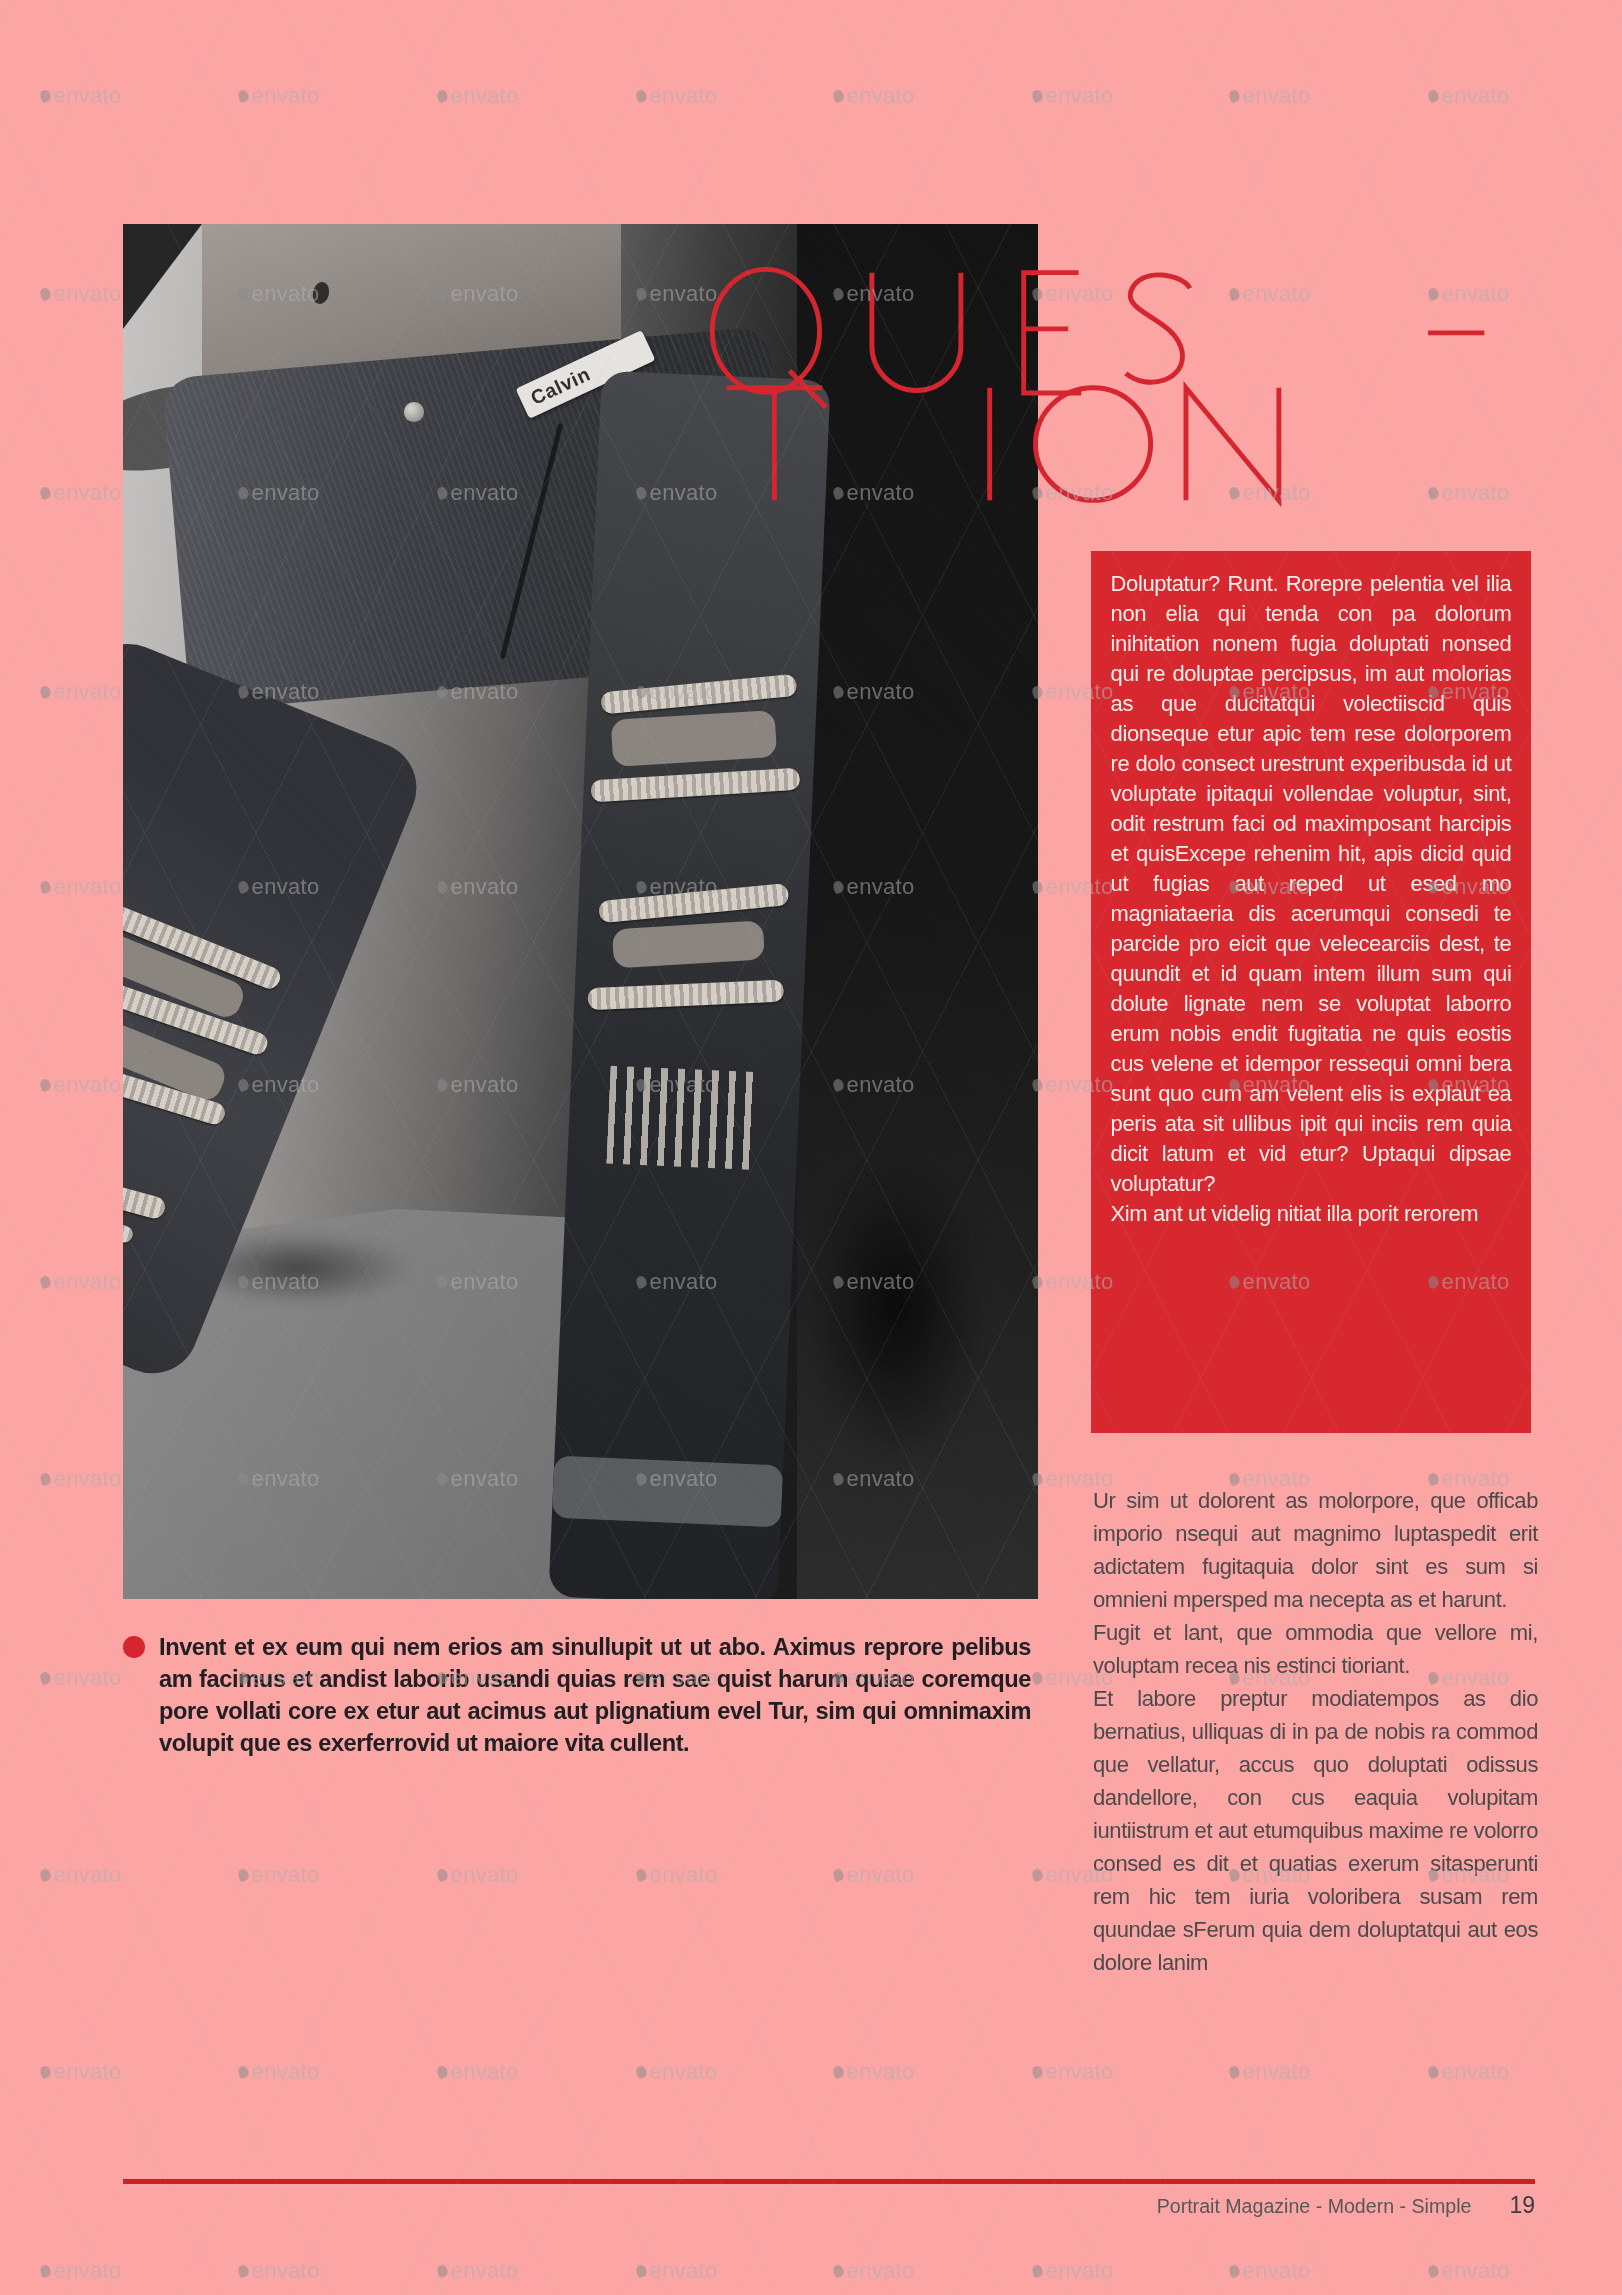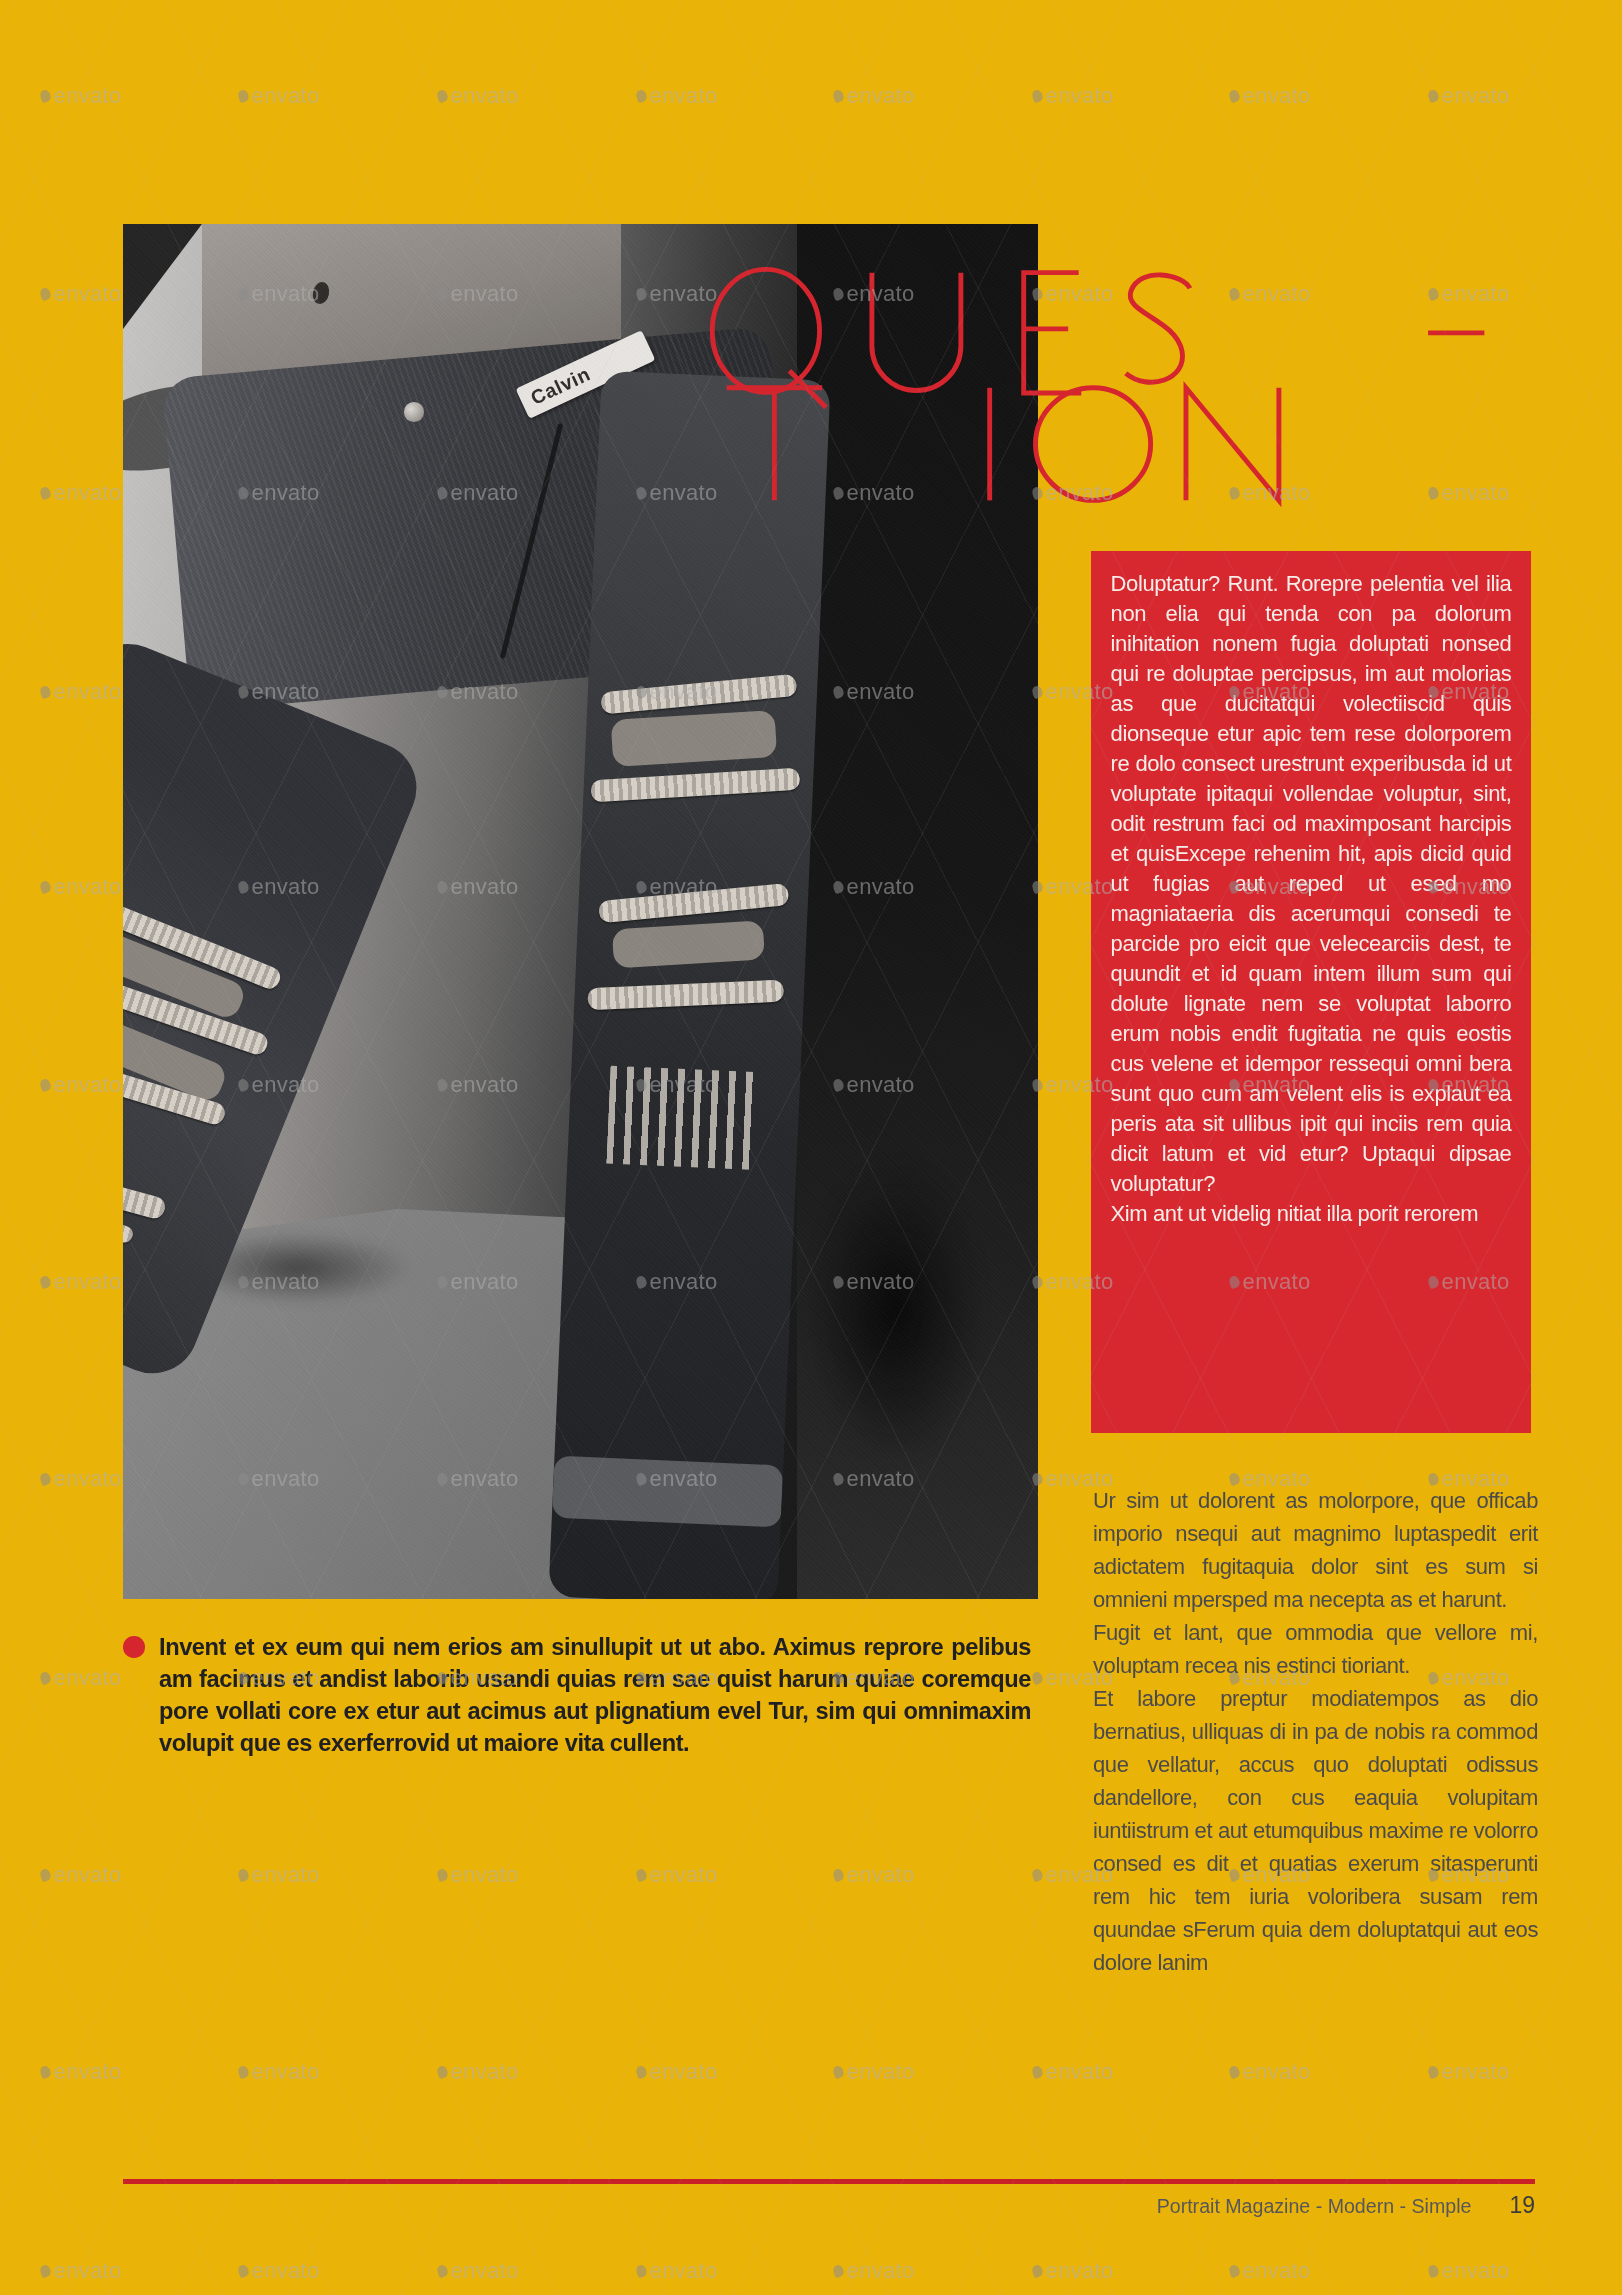--- a/index.html
+++ b/index.html
@@ -1,21 +1,21 @@
 <!DOCTYPE html>
 <html style="font-size:10.5px"><head>
 <meta charset="utf-8">
 <style>
   html,body{margin:0;padding:0;background:#ffffff;}
   :root{
     --accent:#d5252e; --box-red:#d8282f; --rule-red:#c92128;
     --box-text:#f5ede9; --body-text:#4a4a4c; --caption-text:#202023;
     --footer-text:#57575a; --pagenum-text:#3b3b3d;
   }
-  .page{position:relative;width:1623px;height:2295px;background:#eab308;overflow:hidden;
+  .page{position:relative;width:1623px;height:2295px;background:#fca5a5;overflow:hidden;
         font-family:"Liberation Sans", sans-serif;}
 
   
   .photo{position:absolute;left:123px;top:224px;width:915px;height:1375px;overflow:hidden;background:#777;}
   .photo *{position:absolute;}
   .ph-bg{inset:0;background:linear-gradient(97deg,#c9c7c5 0%,#b7b5b3 12%,#928f8d 24%,#6b6a69 40%,#3a3a3b 56%,#1b1b1b 70%,#141414 100%);}
   .ph-panel{left:674px;top:0;width:241px;height:1375px;background:linear-gradient(180deg,#121212 0%,#151515 50%,#1f1f1f 76%,#2b2b2b 100%);}
   .ph-blob{left:654px;top:883px;width:236px;height:406px;background:radial-gradient(closest-side,rgba(4,4,4,.85),rgba(4,4,4,0) 75%);filter:blur(6.5px);}
   .ph-wedge{left:0;top:0;width:79px;height:105px;background:#242424;clip-path:polygon(0 0,100% 0,0 100%);}
   .ph-bar{left:-46px;border-radius:50%;transform:rotate(-12deg);}

